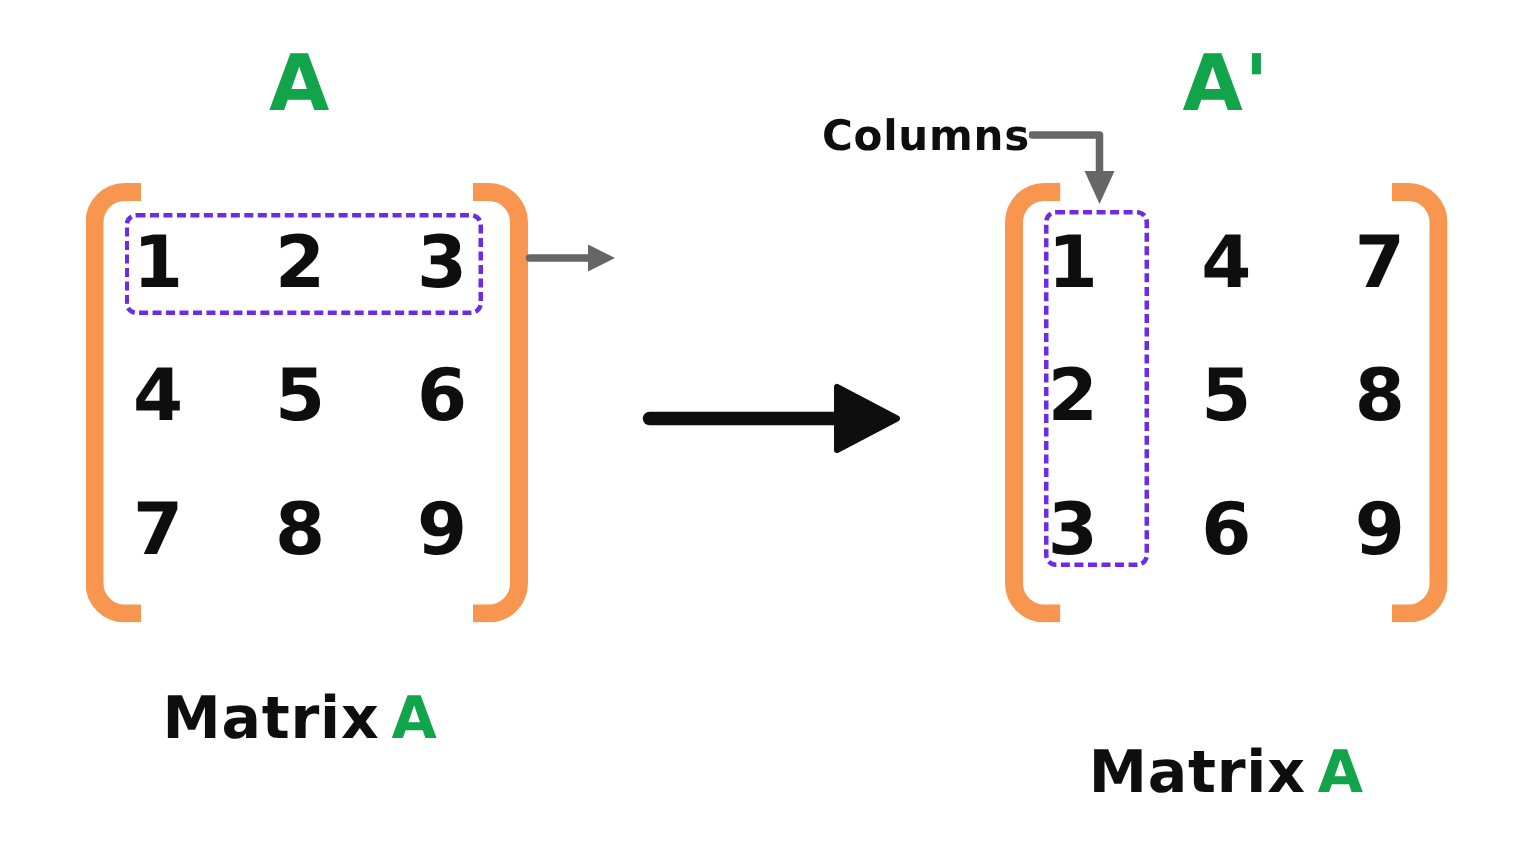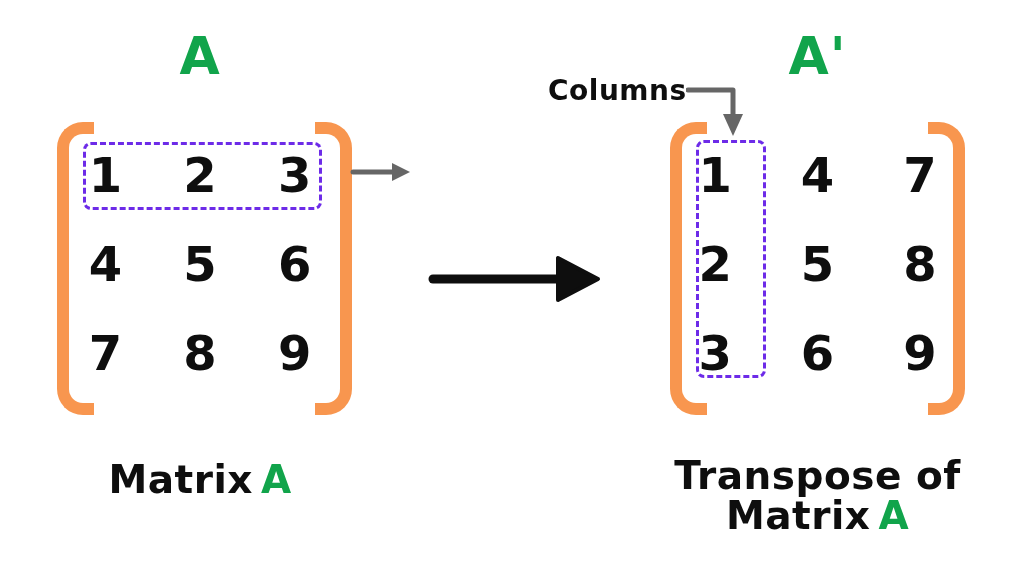--- a/index.html
+++ b/index.html
@@ -130,17 +130,17 @@
 
   <svg class="arrow-svg" id="transform-arrow" width="180" height="58" viewBox="0 0 180 58">
     <line x1="8" y1="29" x2="136" y2="29" stroke="#0E0E0E" stroke-width="9" stroke-linecap="round"></line>
     <polygon points="133,8 133,50 173,29" fill="#0E0E0E" stroke="#0E0E0E" stroke-width="4" stroke-linejoin="round"></polygon>
   </svg>
 
   <div class="caption" id="caption-left">
     <span>Matrix</span><span class="var">A</span>
   </div>
   <div class="caption" id="caption-right">
-    <span>Transpose of</span><br>
+    <br>
     <span>Matrix</span><span class="var">A</span>
   </div>
 
 </div>
 
 </body></html>

